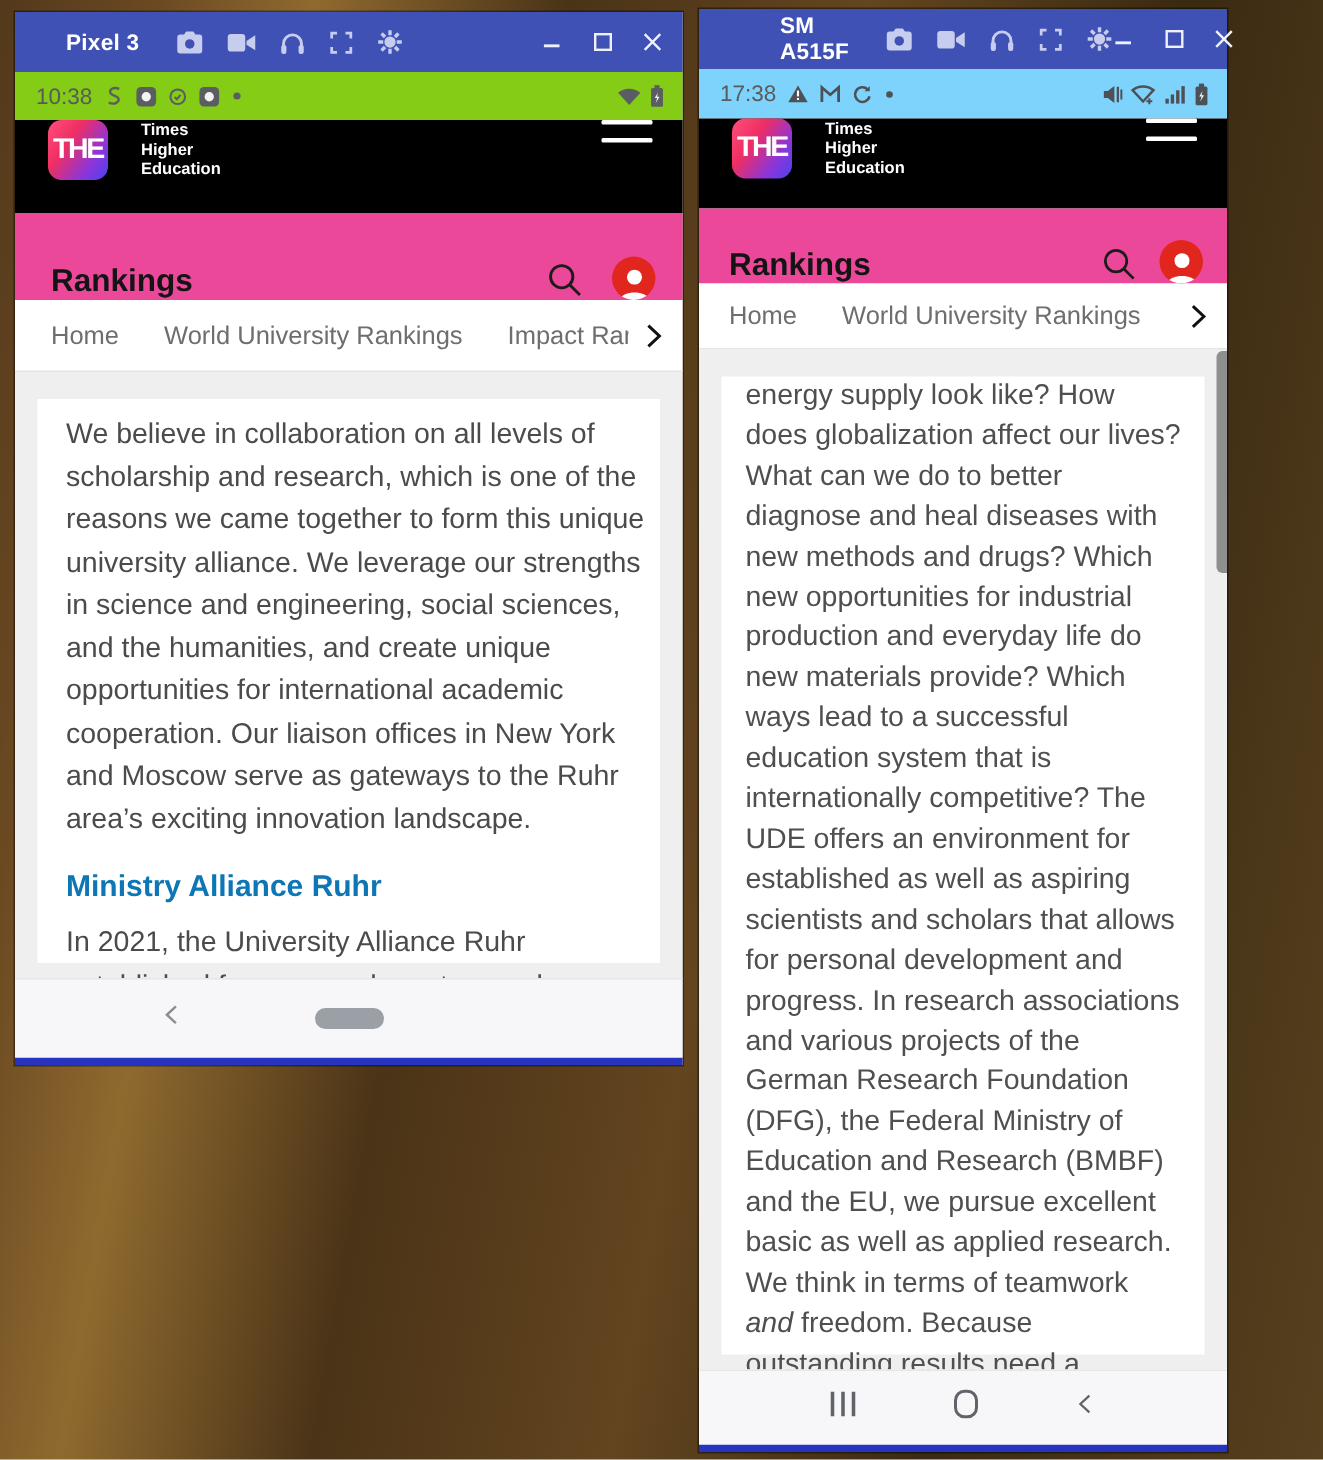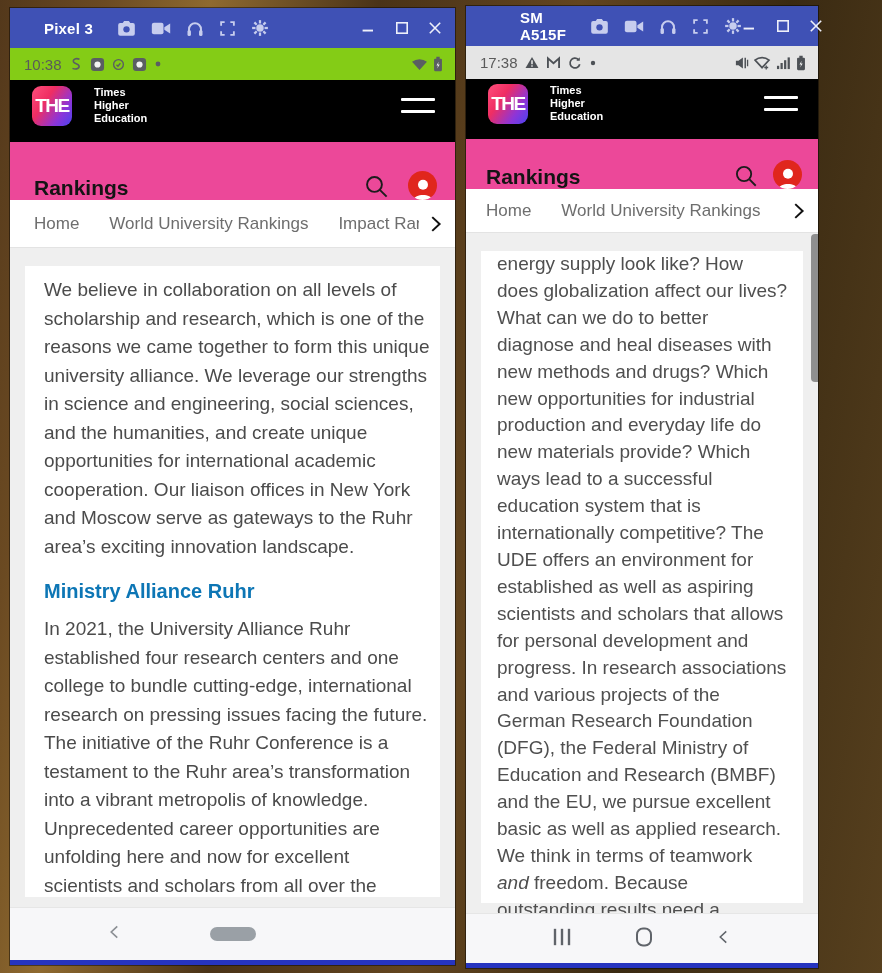--- a/index.html
+++ b/index.html
@@ -11,41 +11,41 @@
     background: linear-gradient(100deg,#53381b 0%,#6b4a22 10%,#8f6a2f 20%,#4a3317 36%,#63451f 55%,#3a2a12 75%,#57401e 100%);
   }
   .window {
     position: absolute;
     display: flex;
     flex-direction: column;
     border-bottom: 5px solid #2634bf;
     box-shadow: 0 0 0 1px rgba(0,0,0,.45);
     background: #fff;
   }
-  .w0 { left:10px; top:8px; width:445px; height:957px; }
+  .w0 { left:10px; top:8px; width:445px; height:702px; }
   .w1 { left:466px; top:6px; width:352px; height:962px; }
 
   
   .titlebar { flex:0 0 40px; background:#3f51b5; display:flex; align-items:center; padding:0 12px 0 34px; color:#fff; }
   .w1 .titlebar { padding-left:54px; }
   .wtitle { font-weight:bold; font-size:15px; letter-spacing:.2px; }
   .ticons { display:flex; gap:15px; margin-left:24px; color:#c7cdee; align-items:center; }
   .ticons svg, .wcontrols svg { display:block; }
   .wcontrols { margin-left:auto; display:flex; gap:17px; color:#eef0fa; align-items:center; }
 
   
   .statusbar { flex:0 0 32px; background:#84cc16; display:flex; align-items:center; justify-content:space-between; padding:0 12px 0 14px; color:#5a5e62; }
-  .w1 .statusbar { flex-basis:33px; background:#e5e5e5; }
+  .w1 .statusbar { flex-basis:33px; background:#7dd3fc; }
   .sb-left { display:flex; align-items:center; gap:7px; }
   .sbtime { font-size:15px; color:#5a5a5a; }
   .sb-right { display:flex; align-items:center; gap:5px; }
   .sb-left svg, .sb-right svg { display:block; }
 
   
-  .the-header { background:#000; display:flex; align-items:center; padding:0 20px 11px 22px; flex:0 0 62px; }
+  .the-header { background:#000; display:flex; align-items:flex-start; padding:0 20px 11px 22px; flex:0 0 62px; }
   .w1 .the-header { flex-basis:60px; }
   .brand { display:flex; align-items:center; gap:10px; }
   .logo-tile { width:40px; height:40px; border-radius:9px; color:#fff; display:flex; align-items:center; justify-content:center;
     font-weight:bold; font-size:19px; letter-spacing:-1.5px; font-stretch:condensed;
     background: linear-gradient(125deg,#ff4f7c 0%,#ef2e63 35%,#8d35d8 72%,#4b43f0 100%); }
   .brand-text { color:#fff; font-size:11px; font-weight:bold; line-height:13px;margin-left:12px; }
   .hamburger { margin-left:auto; display:flex; flex-direction:column; gap:9px; width:34px; }
   .hamburger i { display:block; height:3px; background:#fff; border-radius:1px; }
 
   

